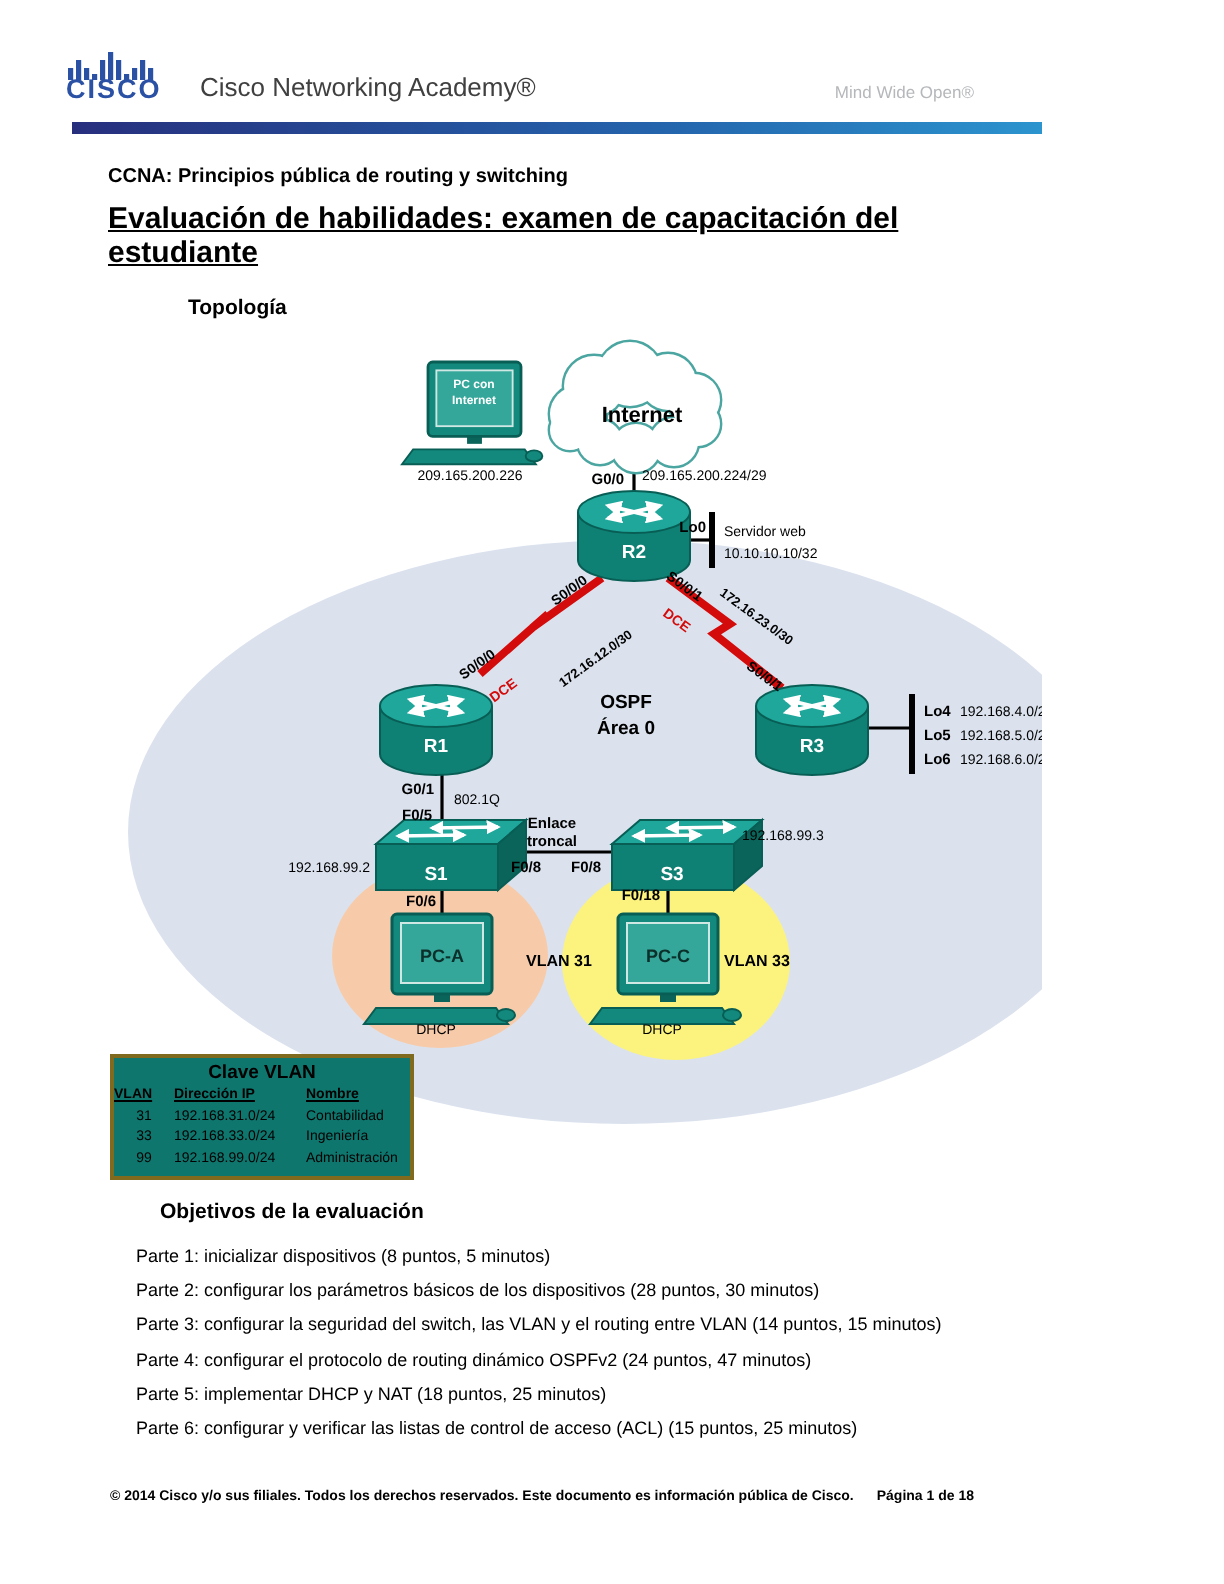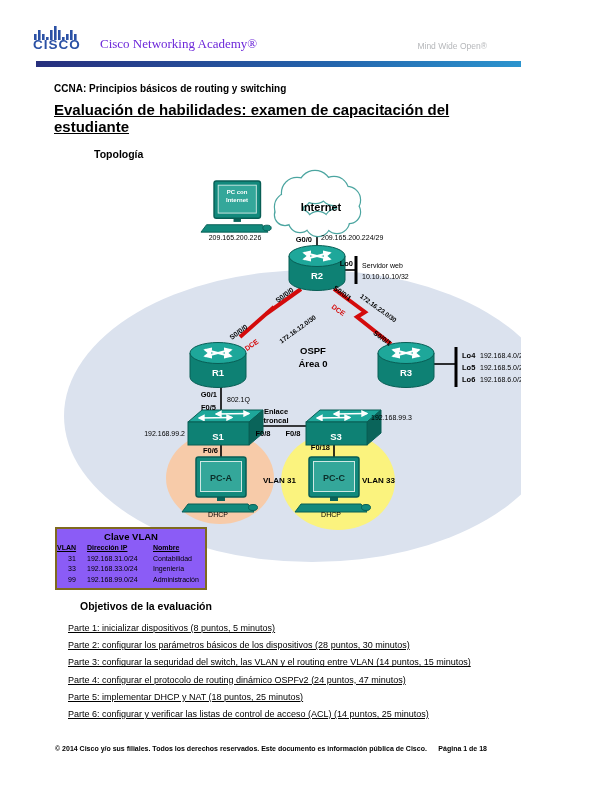--- a/index.html
+++ b/index.html
@@ -2,35 +2,35 @@
 <html><head>
 <meta charset="utf-8">
 <style>
   html,body{margin:0;padding:0;background:#fff;}
   .page{position:relative;width:521px;height:792px;background:#fff;overflow:hidden;
         font-family:"Liberation Sans", sans-serif;color:#000;}
   .abs{position:absolute;}
 
   
   .logo-text{left:33px;top:37px;font-size:13.5px;font-weight:bold;letter-spacing:1px;color:#2b51a5;}
-  .academy{left:100px;top:36px;font-size:13px;color:#6d28d9;font-family:Liberation Serif, serif;}
+  .academy{left:100px;top:36px;font-size:13px;color:#404040;}
   .tagline{top:41px;right:34px;font-size:8.5px;color:#b5b7ba;}
   .gradbar{left:36px;top:61px;width:541px;height:6px;
            background:linear-gradient(90deg,#272f7d 0%,#2465ad 55%,#2ea2d8 100%);}
 
   
   .course{left:54px;top:83px;font-size:10px;font-weight:bold;}
   .main-title{left:54px;top:101px;font-size:15px;font-weight:bold;text-decoration:underline;}
   .sect{font-size:10.5px;font-weight:bold;margin-left:40px;}
   .topo-h{left:54px;top:148px;}
   .obj-h{left:40px;top:600px;}
 
   
   .objectives{left:68px;top:620px;width:520px;}
-  .obj-item{font-size:9px;line-height:17.2px;white-space:nowrap;text-decoration:underline;}
+  .obj-item{font-size:9px;line-height:17.2px;white-space:nowrap;}
 
   
   .foot{top:745px;font-size:7px;font-weight:bold;}
   .foot-left{left:55px;}
   .foot-right{right:34px;}
 
   
   svg{position:absolute;left:0;top:163px;}
   text{font-family:"Liberation Sans", sans-serif;}
   .if{font-size:7.5px;font-weight:bold;fill:#000;}
@@ -40,21 +40,21 @@
   .dce{font-size:7px;font-weight:bold;fill:#d40b0b;}
   .devlbl{font-size:9.5px;font-weight:bold;fill:#fff;text-anchor:middle;}
   .pclbl{font-size:9px;font-weight:bold;fill:#0b2f2a;text-anchor:middle;}
   .pcsmall{font-size:6px;font-weight:bold;fill:#fff;text-anchor:middle;}
   .ospf{font-size:9.5px;font-weight:bold;text-anchor:middle;}
   .cloudlbl{font-size:11px;font-weight:bold;text-anchor:middle;}
   .vlanlbl{font-size:8px;font-weight:bold;}
   .trunklbl{font-size:7.5px;font-weight:bold;text-anchor:middle;}
 
   
-  .vlan-table{left:55px;top:527px;width:148px;background:#8b5cf6;border:2px solid #7f6a1e;padding:2px 0 3px;}
+  .vlan-table{left:55px;top:527px;width:148px;background:#0f766e;border:2px solid #7f6a1e;padding:2px 0 3px;}
   .vt-title{text-align:center;font-size:9.5px;font-weight:bold;margin-bottom:1px;}
   .vlan-table table{width:100%;border-collapse:collapse;font-size:7px;line-height:10.5px;table-layout:fixed;}
   .vlan-table th{text-decoration:underline;font-weight:bold;text-align:left;padding:0;}
   .vlan-table td{padding:0;}
   .c1{width:30px;text-align:center;}
   .c2{width:66px;}
   .c3{width:52px;}
   .vlan-table td.c1{text-align:center;}
 </style>
 </head>
@@ -75,21 +75,21 @@
       <rect x="32" y="8" width="2.6" height="6"></rect>
       <rect x="36" y="4" width="2.6" height="10"></rect>
       <rect x="40" y="8" width="2.6" height="6"></rect>
     </g>
   </svg>
   <div class="abs logo-text">CISCO</div>
   <div class="abs academy">Cisco Networking Academy®</div>
   <div class="abs tagline">Mind Wide Open®</div>
   <div class="abs gradbar"></div>
 
-  <div class="abs course">CCNA: Principios básicos de routing y switching</div>
+  <div class="abs course">CCNA: Principios pública de routing y switching</div>
   <div class="abs main-title">Evaluación de habilidades: examen de capacitación del estudiante</div>
   <div class="abs sect topo-h">Topología</div>
 
   <svg width="612" height="432" viewBox="0 163 612 432">
     <defs>
       <marker id="ah" viewBox="0 0 10 10" refX="8" refY="5" markerWidth="4.2" markerHeight="4.2" orient="auto-start-reverse">
           <path d="M0 0L10 5L0 10z" fill="#fff"></path>
         </marker>
       <g id="router">
         <path d="M-28 0 L-28 24 A28 10.5 0 0 0 28 24 L28 0" fill="#0e8174" stroke="#085e55" stroke-width="1"></path>
@@ -281,19 +281,19 @@
     </table>
   </div>
 
   <div class="abs sect obj-h">Objetivos de la evaluación</div>
   <div class="abs objectives">
     <div class="obj-item">Parte 1: inicializar dispositivos (8 puntos, 5 minutos)</div>
     <div class="obj-item">Parte 2: configurar los parámetros básicos de los dispositivos (28 puntos, 30 minutos)</div>
     <div class="obj-item">Parte 3: configurar la seguridad del switch, las VLAN y el routing entre VLAN (14 puntos, 15 minutos)</div>
     <div class="obj-item">Parte 4: configurar el protocolo de routing dinámico OSPFv2 (24 puntos, 47 minutos)</div>
     <div class="obj-item">Parte 5: implementar DHCP y NAT (18 puntos, 25 minutos)</div>
-    <div class="obj-item">Parte 6: configurar y verificar las listas de control de acceso (ACL) (14 puntos, 25 minutos)</div>
+    <div class="obj-item">Parte 6: configurar y verificar las listas de control de acceso (ACL) (15 puntos, 25 minutos)</div>
   </div>
 
   <div class="abs foot foot-left">© 2014 Cisco y/o sus filiales. Todos los derechos reservados. Este documento es información pública de Cisco.</div>
   <div class="abs foot foot-right">Página 1 de 18</div>
 
 </div>
 
 </body></html>

